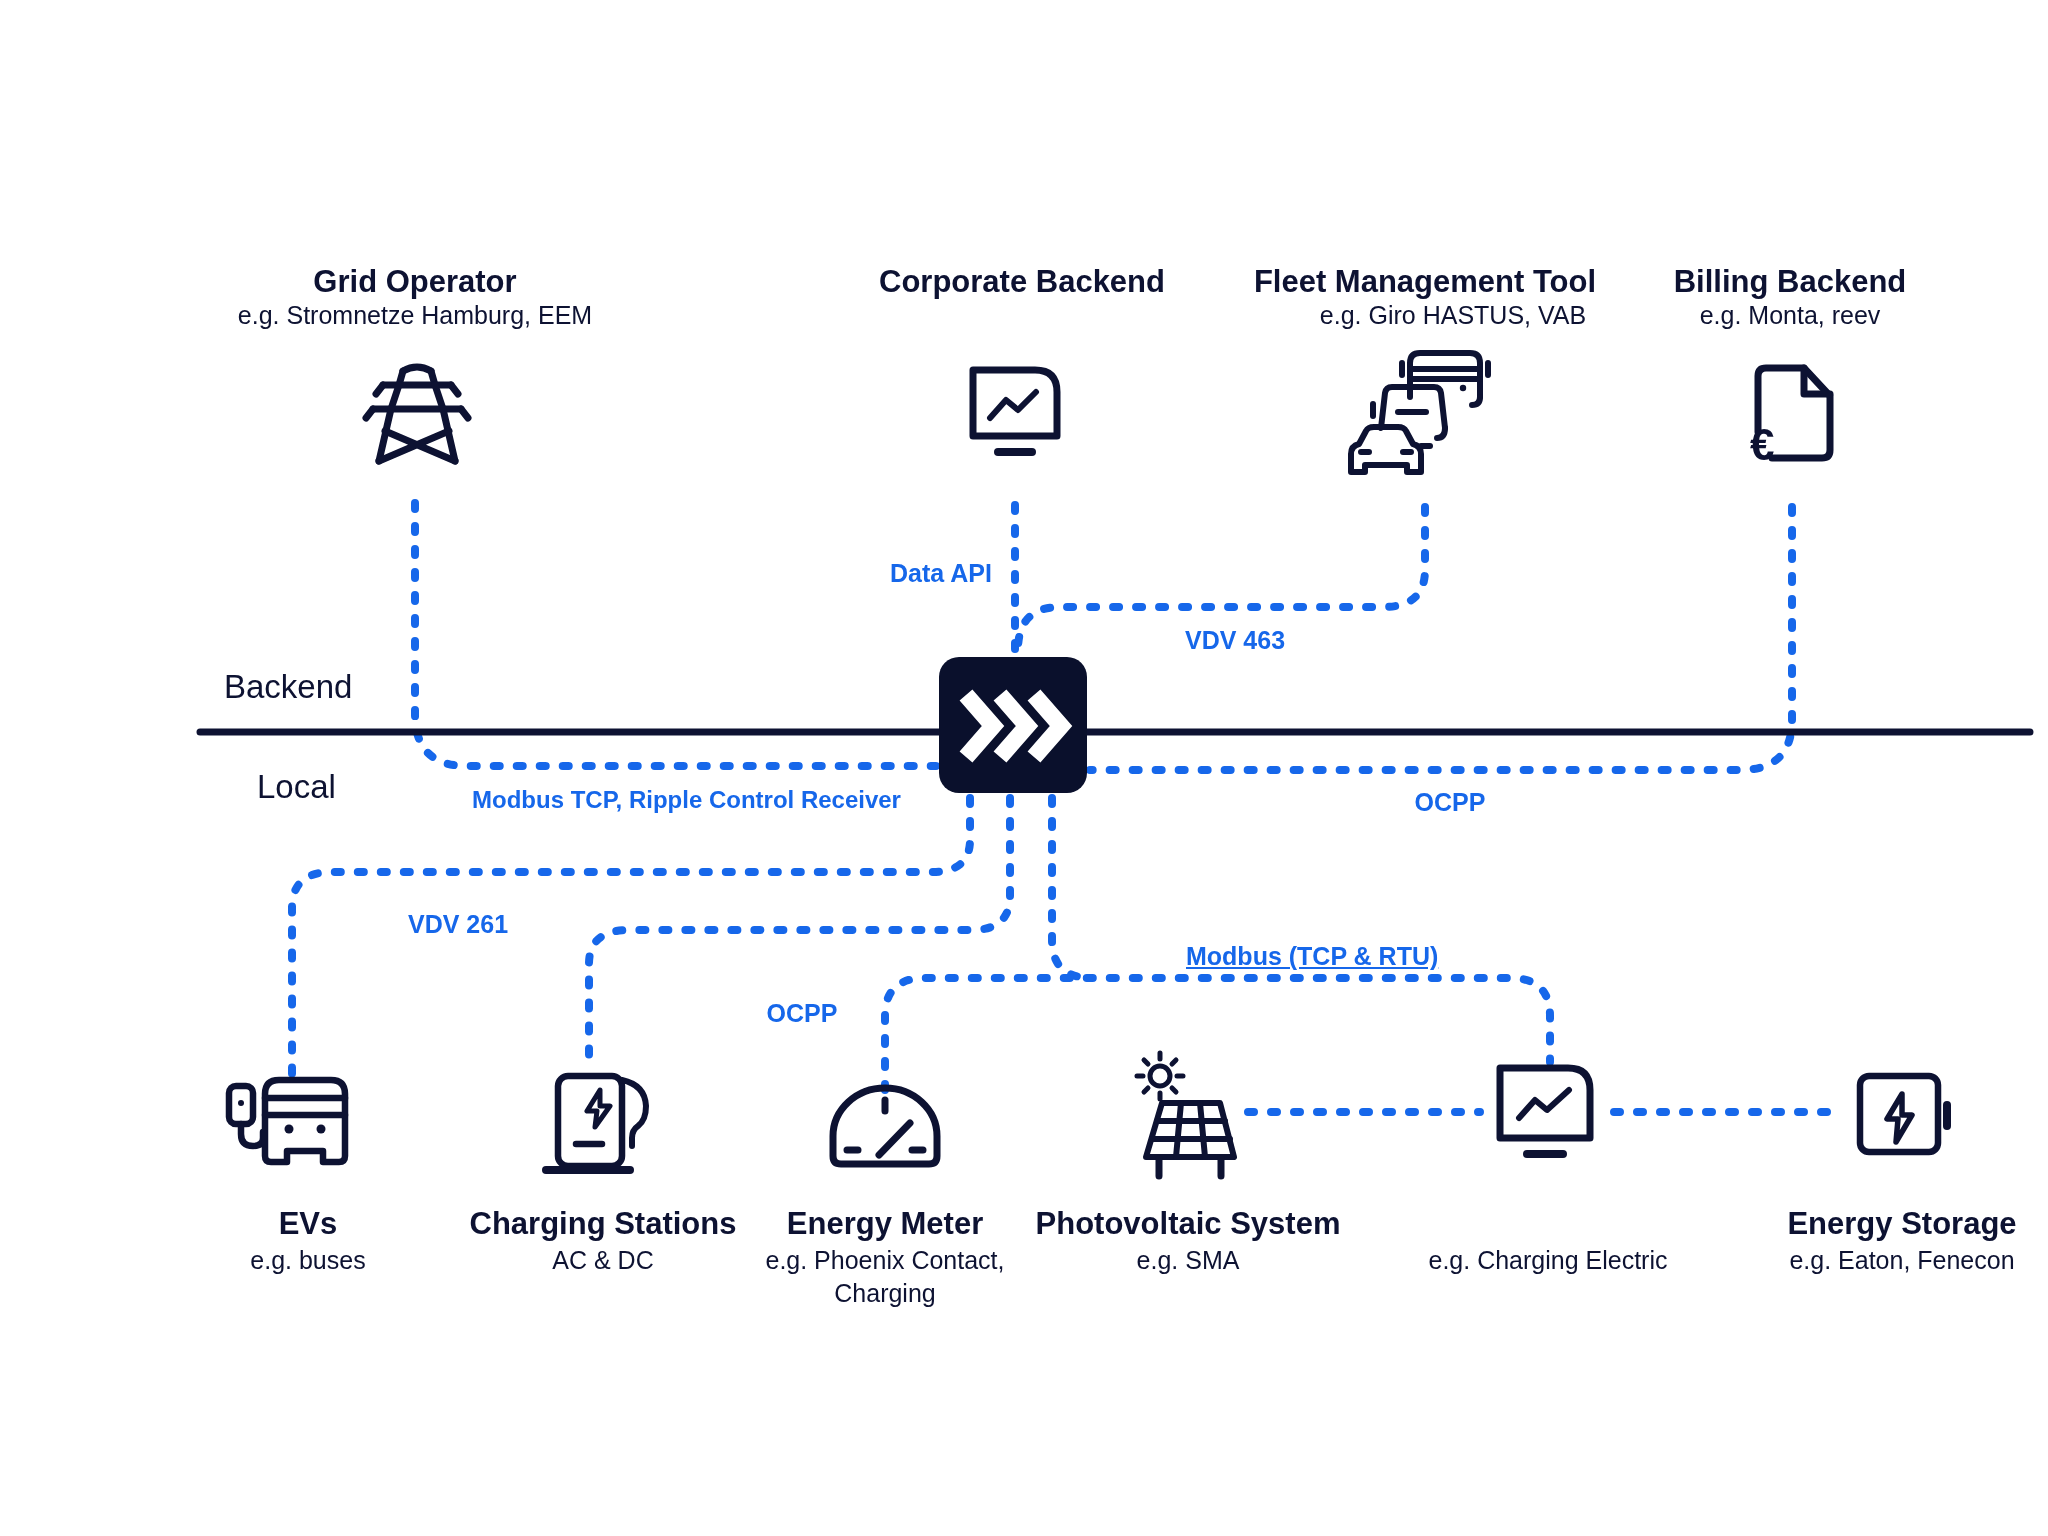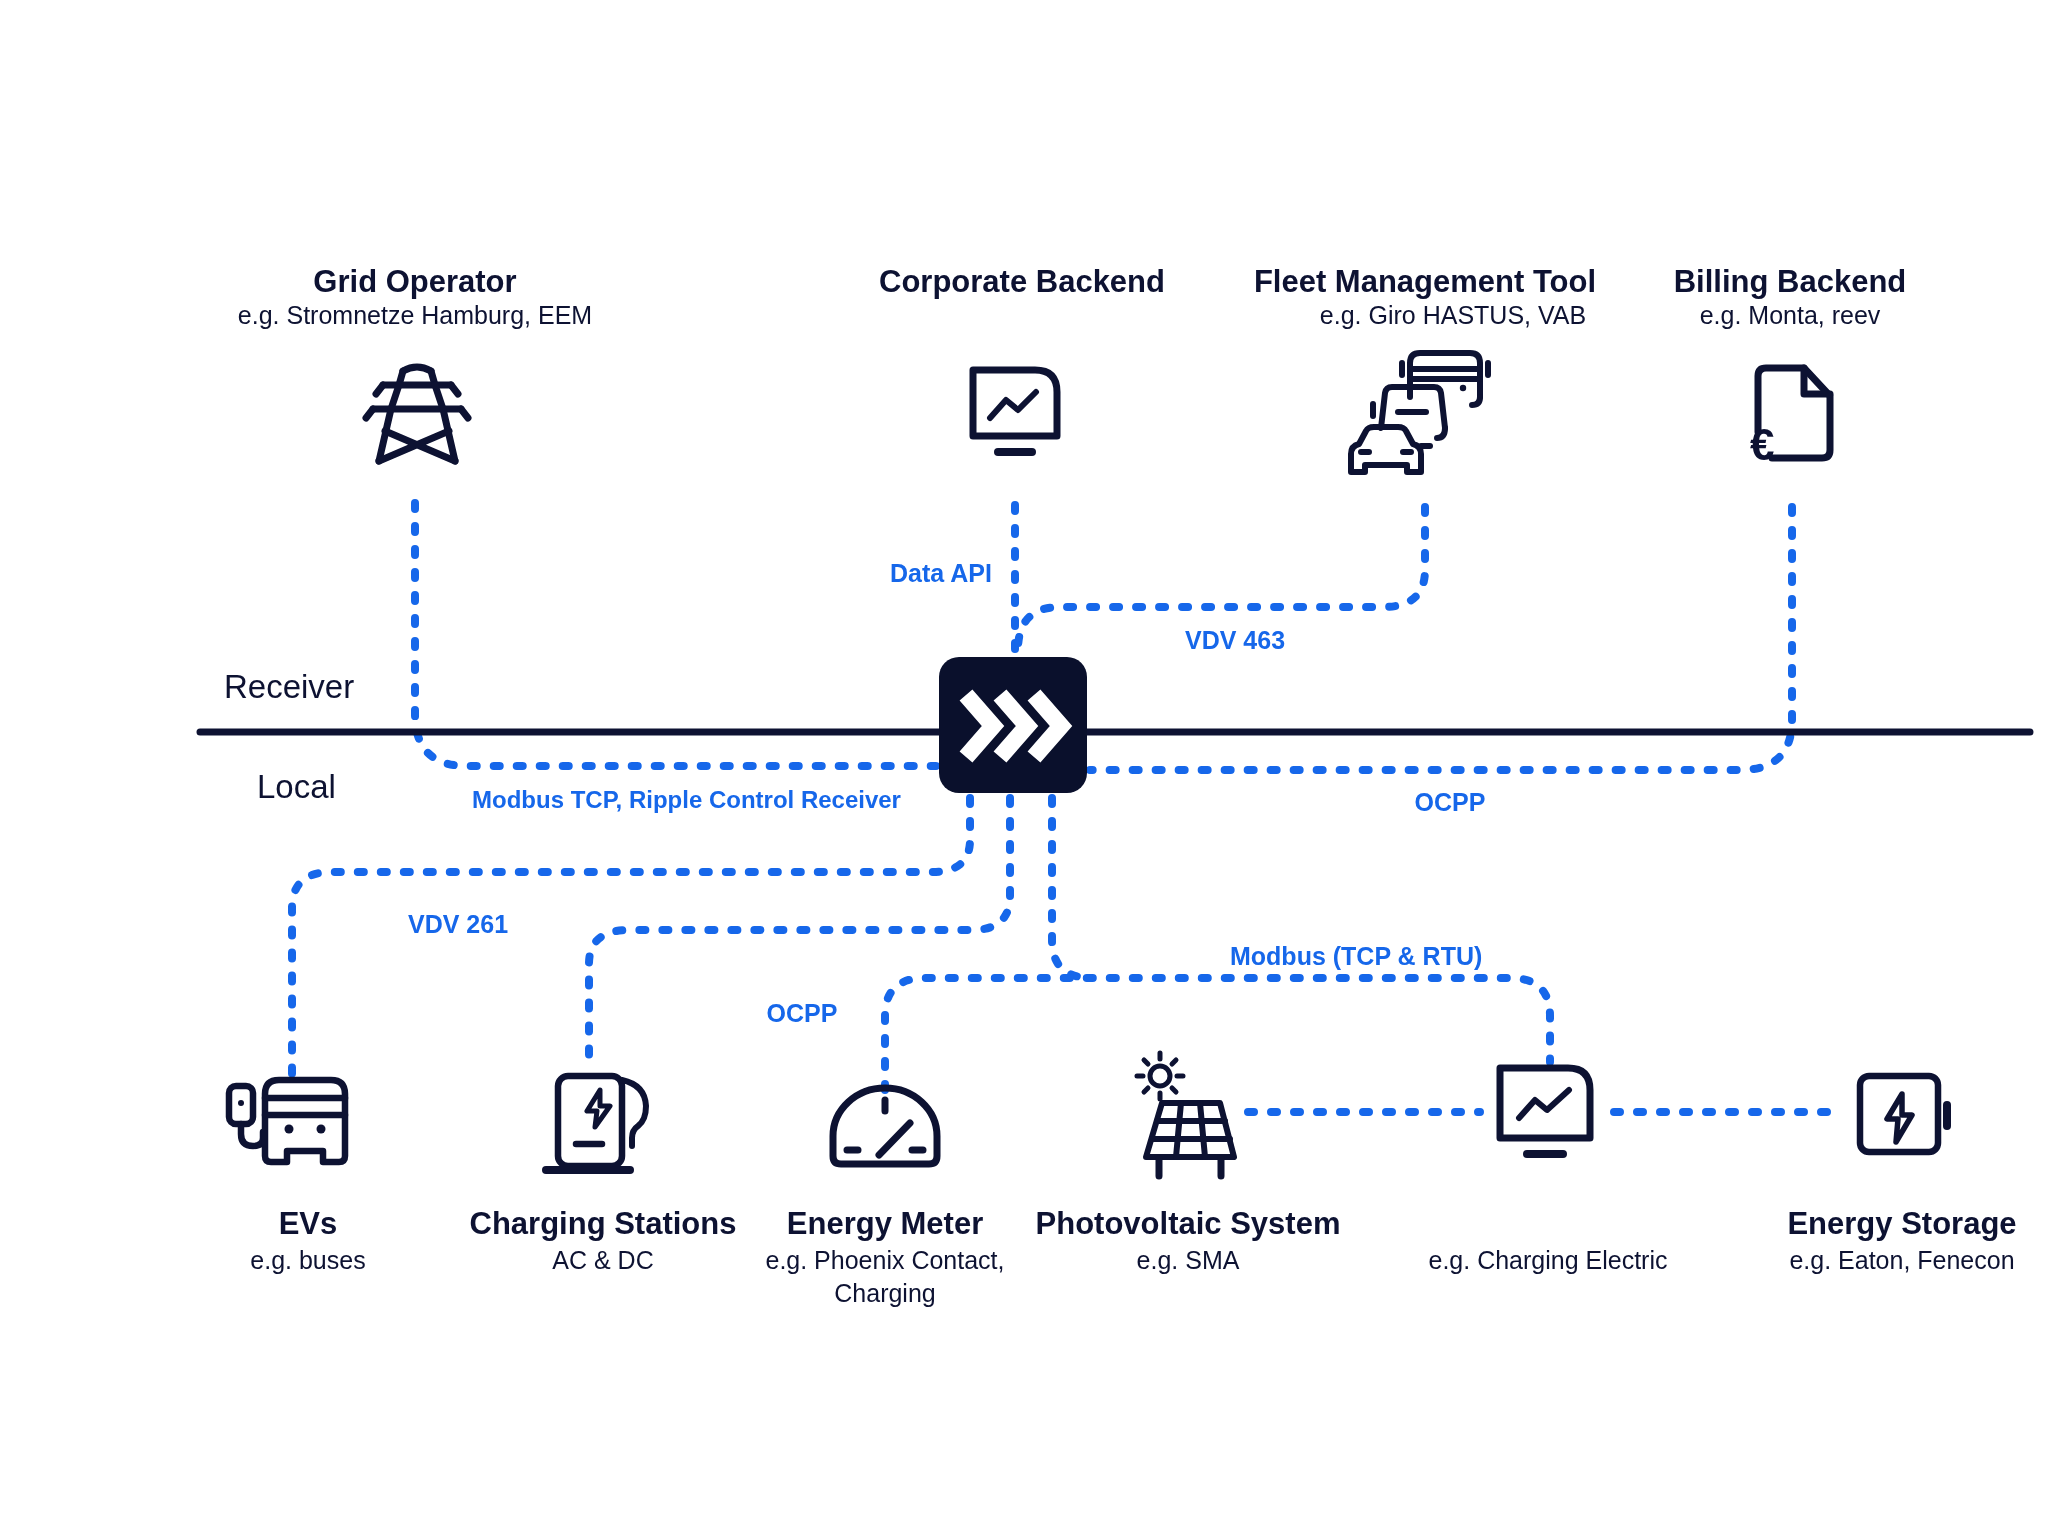--- a/index.html
+++ b/index.html
@@ -165,21 +165,21 @@
       </g>
 
       <g transform="translate(1900,1118)" stroke-width="6.5">
         <rect x="-40" y="-42" width="78" height="76" rx="9"></rect>
         <path d="M 47,-13 V 8" stroke-width="8"></path>
         <path d="M 2,-24 L -13,1 H -2 L -4,24 L 12,-3 H 2 Z" stroke-width="5.5"></path>
       </g>
     </g>
   </svg>
 
-  <div class="zone-label" style="left:224px;top:668px;">Receiver</div>
+  <div class="zone-label" style="left:224px;top:668px;">Backend</div>
   <div class="zone-label" style="left:230px;top:768px;margin-left:27px;">Local</div>
 
   <div class="node-title" style="left:415px;top:264px;">Grid Operator</div>
   <div class="node-sub" style="left:415px;top:301px;">e.g. Stromnetze Hamburg, EEM</div>
 
   <div class="node-title" style="left:1022px;top:264px;">Corporate Backend</div>
 
   <div class="node-title" style="left:1425px;top:264px;">Fleet Management Tool</div>
   <div class="node-sub" style="left:1425px;top:301px;margin-left:28px;">e.g. Giro HASTUS, VAB</div>
 
@@ -203,15 +203,15 @@
 
   <div class="node-title" style="left:1902px;top:1206px;">Energy Storage</div>
   <div class="node-sub" style="left:1902px;top:1246px;">e.g. Eaton, Fenecon</div>
 
   <div class="proto" style="left:890px;top:559px;">Data API</div>
   <div class="proto" style="left:1185px;top:626px;">VDV 463</div>
   <div class="proto" style="left:472px;top:786px;font-size:24px;">Modbus TCP, Ripple Control Receiver</div>
   <div class="proto center" style="left:1450px;top:788px;">OCPP</div>
   <div class="proto" style="left:408px;top:910px;">VDV 261</div>
   <div class="proto center" style="left:802px;top:999px;">OCPP</div>
-  <div class="proto" style="left:1230px;top:942px;">Modbus (TCP &amp; RTU)</div>
+  <div class="proto" style="left:1186px;top:942px;text-decoration:underline;">Modbus (TCP &amp; RTU)</div>
 
 </div>
 
 </body></html>

